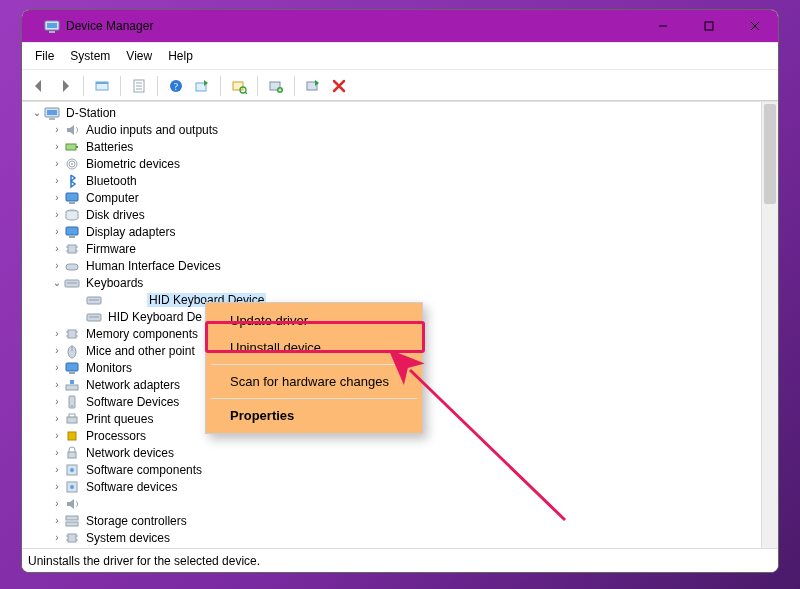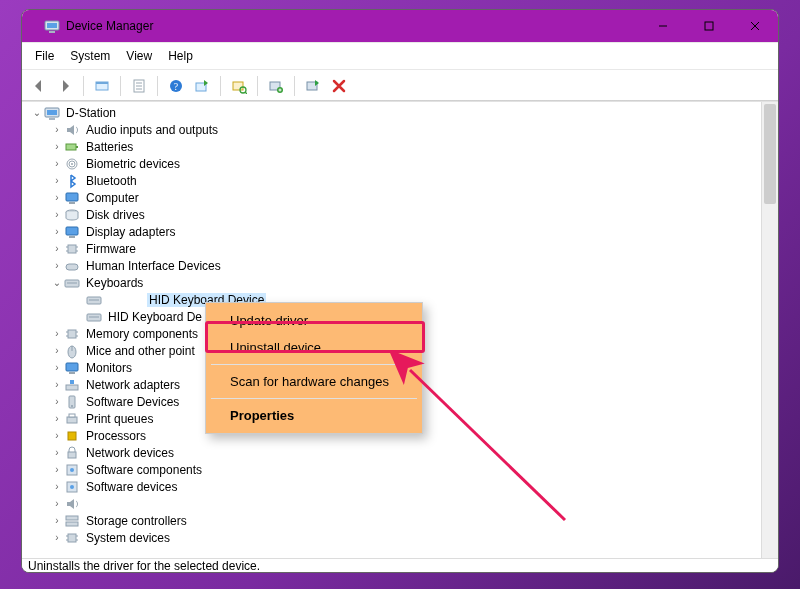--- a/index.html
+++ b/index.html
@@ -75,21 +75,21 @@
   .node { display:flex; align-items:center; height:17px; font-size:12px; color:#000; white-space:nowrap; }
   .chevron { width:14px; display:inline-flex; justify-content:center; color:#6a6a6a; font-size:10px; }
   .chevron.none { visibility:hidden; }
   .node .icon { width:16px; height:16px; margin-right:4px; display:inline-flex; align-items:center; justify-content:center; }
   .node .label { padding:0 2px; }
   .node.selected .label { background:#cce8ff;margin-left:41px; }
   .indent-0 { padding-left: 2px; }
   .indent-1 { padding-left: 22px; }
   .indent-2 { padding-left: 44px; }
   
-  .statusbar { height:14px; border-top:1px solid #dcdcdc; font-size:12px; display:flex; align-items:center; padding:0 6px; background:#fff; }
+  .statusbar { height:24px; border-top:1px solid #dcdcdc; font-size:12px; display:flex; align-items:center; padding:0 6px; background:#fff; }
   
   .context-menu {
     position:absolute;
     left: 205px; top: 302px;
     width: 218px;
     background:#fdba74;
     border:1px solid #cccccc;
     box-shadow: 4px 5px 10px rgba(0,0,0,0.25);
     padding: 4px 4px;
     font-size: 13px;

